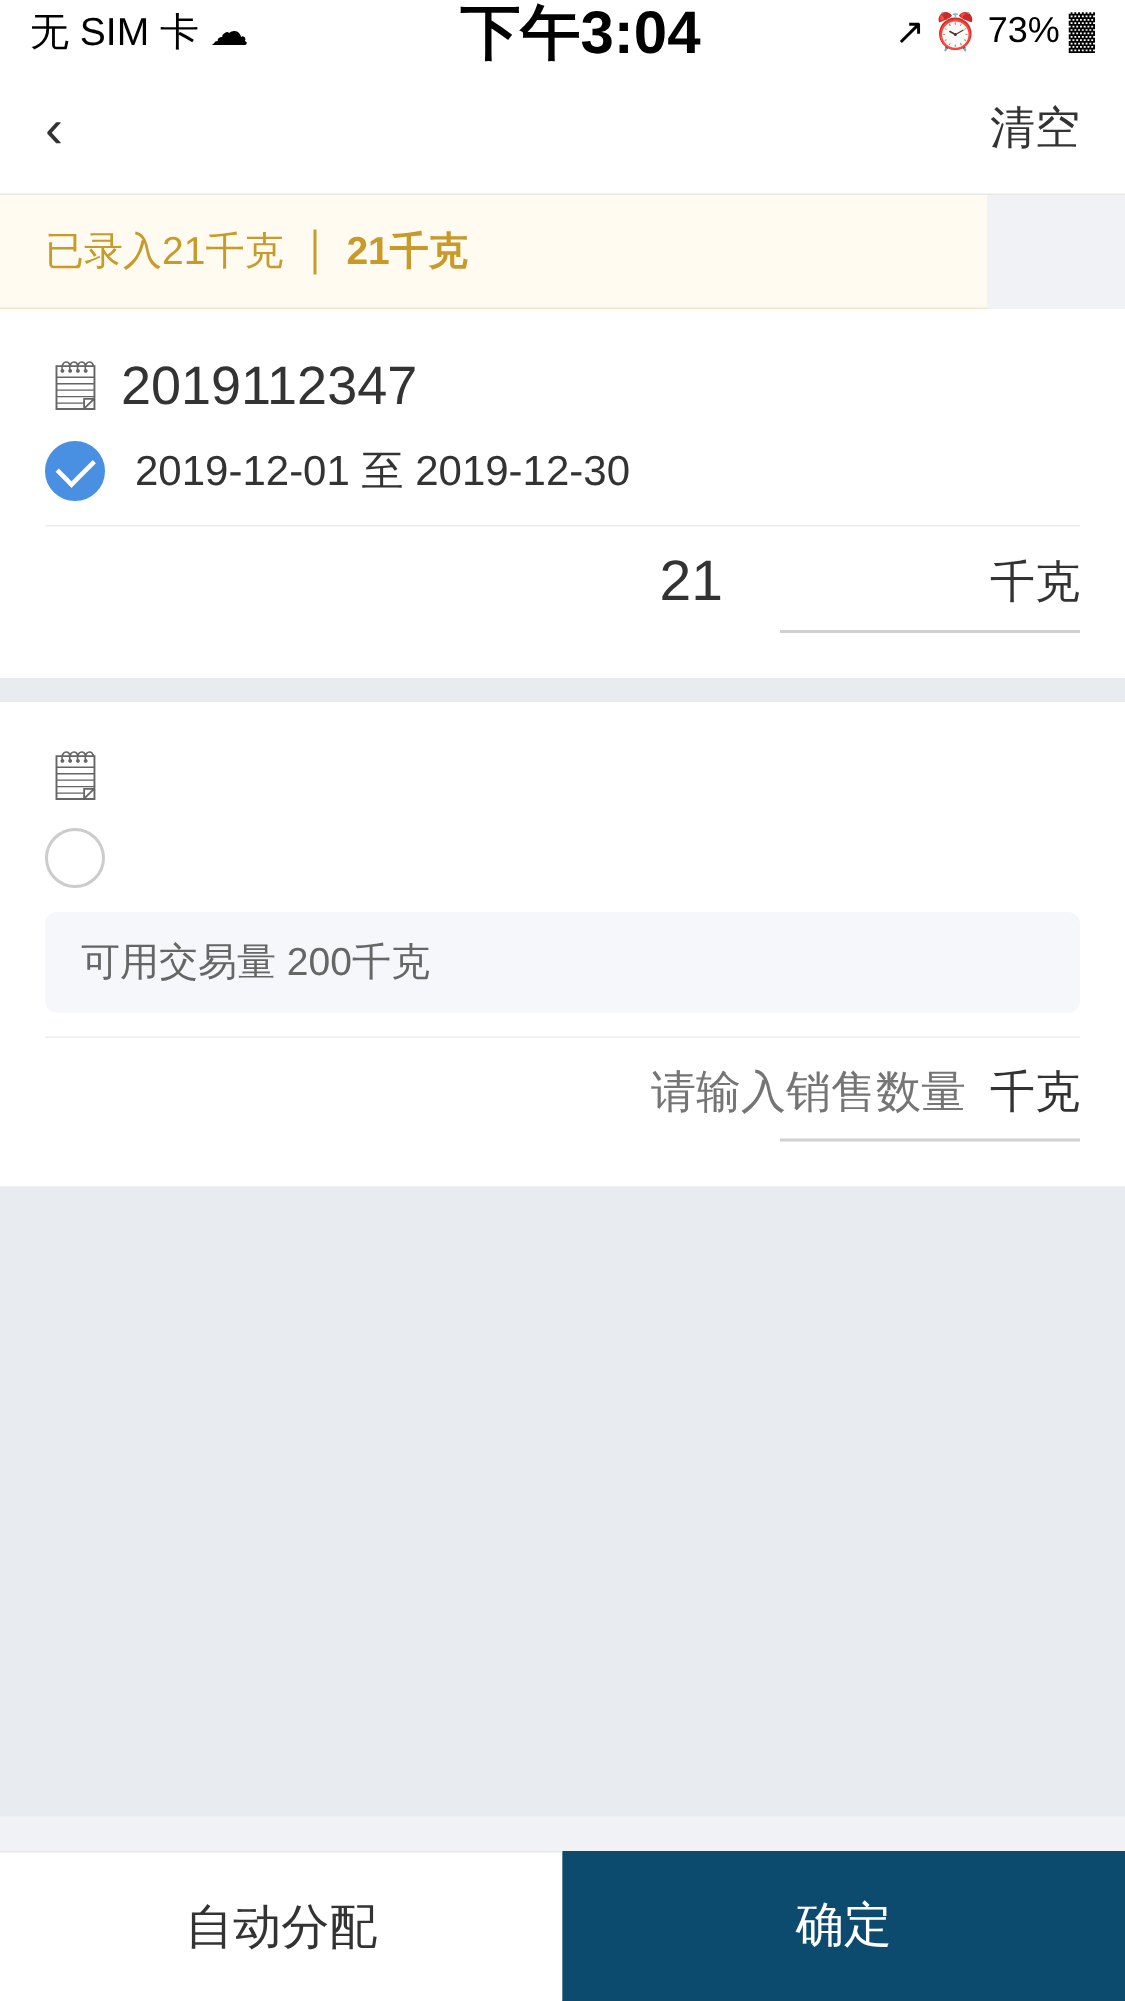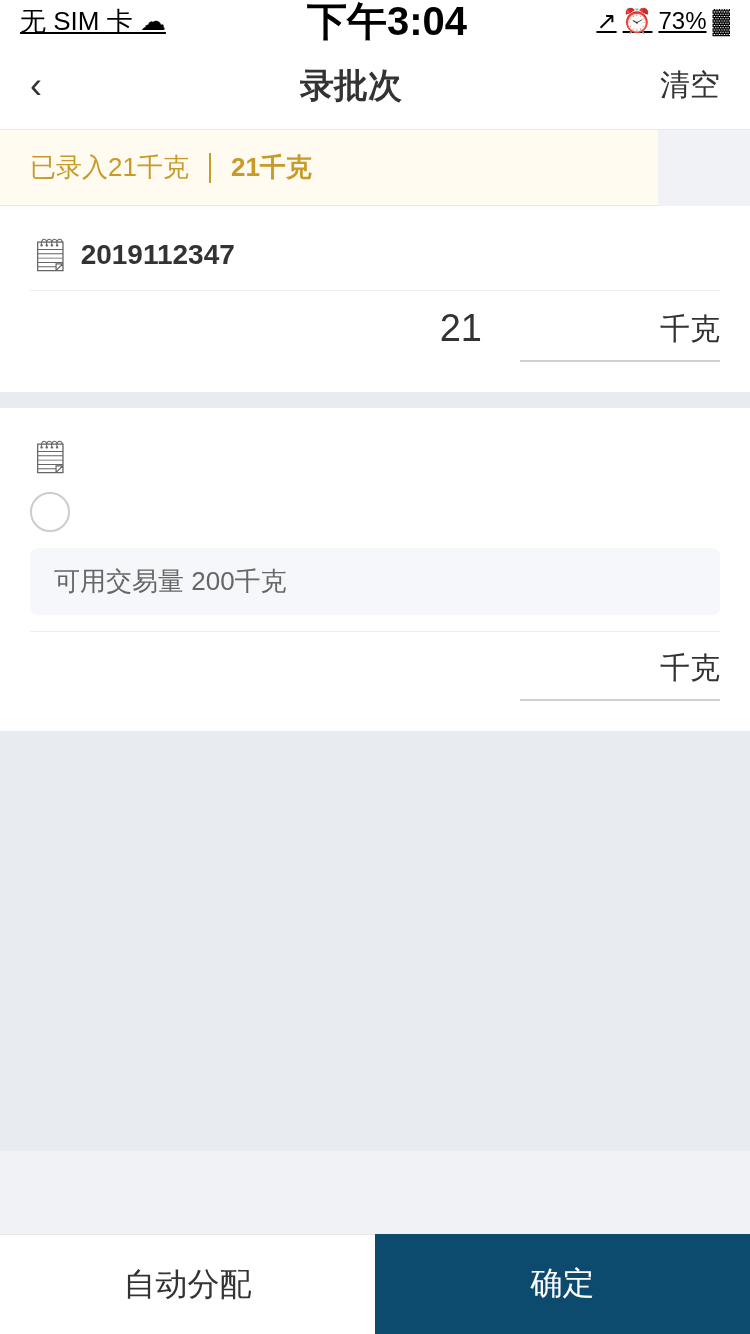--- a/index.html
+++ b/index.html
@@ -16,21 +16,20 @@
     .status-bar {
       width: 750px;
       height: 42px;
       background: #fff;
       display: flex;
       align-items: center;
       justify-content: space-between;
       padding: 0 20px;
       font-size: 26px;
       font-weight: 500;
-      text-decoration: underline;
     }
     .status-left {
       display: flex;
       align-items: center;
       gap: 8px;
     }
     .status-center {
       font-size: 40px;
       font-weight: 600;
       position: absolute;
@@ -112,22 +111,22 @@
       display: flex;
       align-items: center;
       gap: 10px;
       margin-bottom: 16px;
     }
     .batch-icon {
       font-size: 32px;
       color: #666;
     }
     .batch-id-text {
-      font-size: 28px;
-      font-weight: 700;
+      font-size: 36px;
+      font-weight: 400;
       color: #333;
     }
 
     .batch-date-row {
       display: flex;
       align-items: center;
       gap: 20px;
       margin-bottom: 16px;
       padding-left: 0;
     }
@@ -164,21 +163,21 @@
       margin: 0 0 16px 0;
       background: #f5f7fa;
       border-radius: 8px;
       padding: 16px 24px;
       font-size: 26px;
       color: #666;
     }
 
     .quantity-row {
       display: flex;
-      align-items: flex-end;
+      align-items: center;
       justify-content: flex-end;
       padding: 16px 0 10px 0;
       gap: 29px;
       border-top: 1px solid #eee;
     }
     .quantity-value {
       font-size: 38px;
       color: #333;
       font-weight: 400;
     }
@@ -266,36 +265,39 @@
   <div class="status-right">
     <span>↗</span>
     <span>⏰</span>
     <span>73%</span>
     <span>▓</span>
   </div>
 </div>
 
 <div class="nav-bar">
   <span class="nav-back">‹</span>
-  <span class="nav-title">录批次</span>
   <span class="nav-action">清空</span>
 </div>
 
 <div class="summary-banner">
   <span class="summary-label">已录入21千克</span>
   <div class="summary-divider"></div>
   <span class="summary-value">21千克</span>
 </div>
 
 <div class="batch-card">
   <div class="batch-card-inner">
     <div class="batch-id-row">
       <span class="batch-icon">🗒</span>
       <span class="batch-id-text">2019112347</span>
     </div>
+    <div class="batch-date-row">
+      <div class="radio-circle checked"></div>
+      <span class="batch-date-text">2019-12-01 至 2019-12-30</span>
+    </div>
     <div class="quantity-row">
       <span class="quantity-value">21</span>
       <span style="font-size:30px; color:#bbb; margin: 0 60px;"> </span>
       <span class="quantity-unit">千克</span>
     </div>
     <div style="display:flex; justify-content:flex-end; padding-bottom:10px;">
       <div style="width:200px; height:2px; background:#d0d0d0;"></div>
     </div>
   </div>
 </div>
@@ -305,20 +307,21 @@
 <div class="batch-card">
   <div class="batch-card-inner">
     <div class="batch-id-row">
       <span class="batch-icon">🗒</span>
     </div>
     <div class="batch-date-row">
       <div class="radio-circle"></div>
     </div>
     <div class="available-qty-box">可用交易量 200千克</div>
     <div class="quantity-input-row">
+      <input class="quantity-input" type="text" placeholder="请输入销售数量" style="">
       <span class="quantity-unit-gray">千克</span>
     </div>
     <div style="display:flex; justify-content:flex-end; padding-bottom:10px;">
       <div style="width:200px; height:2px; background:#d0d0d0;"></div>
     </div>
   </div>
 </div>
 
 <div class="content-area" style="min-height: 420px;"></div>
 

